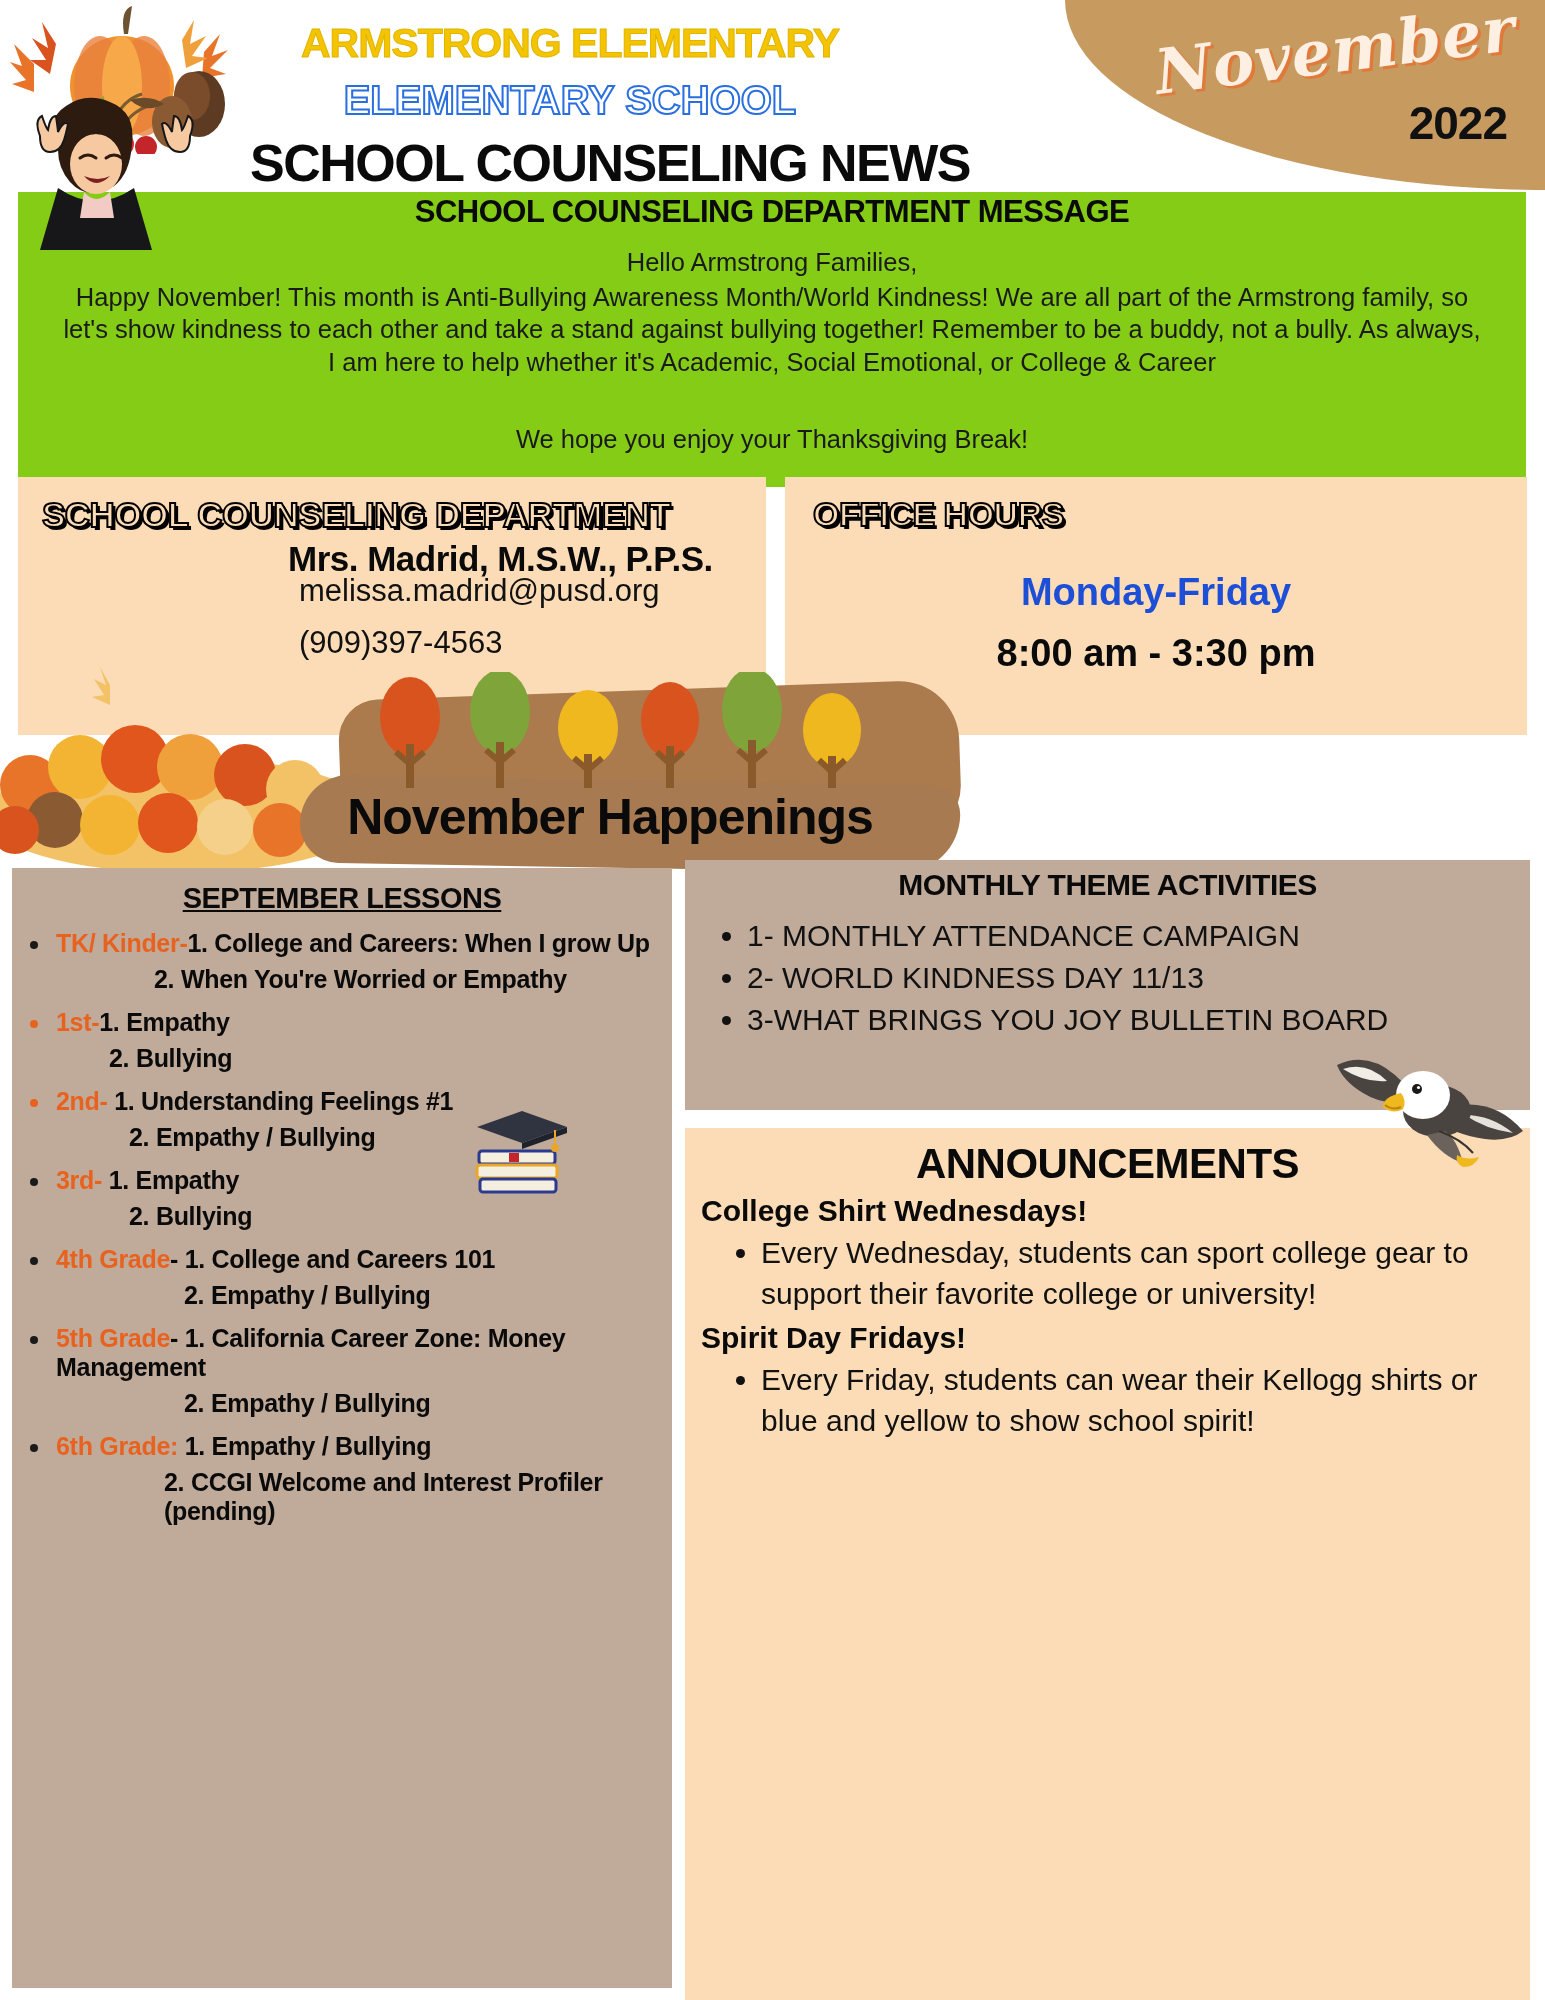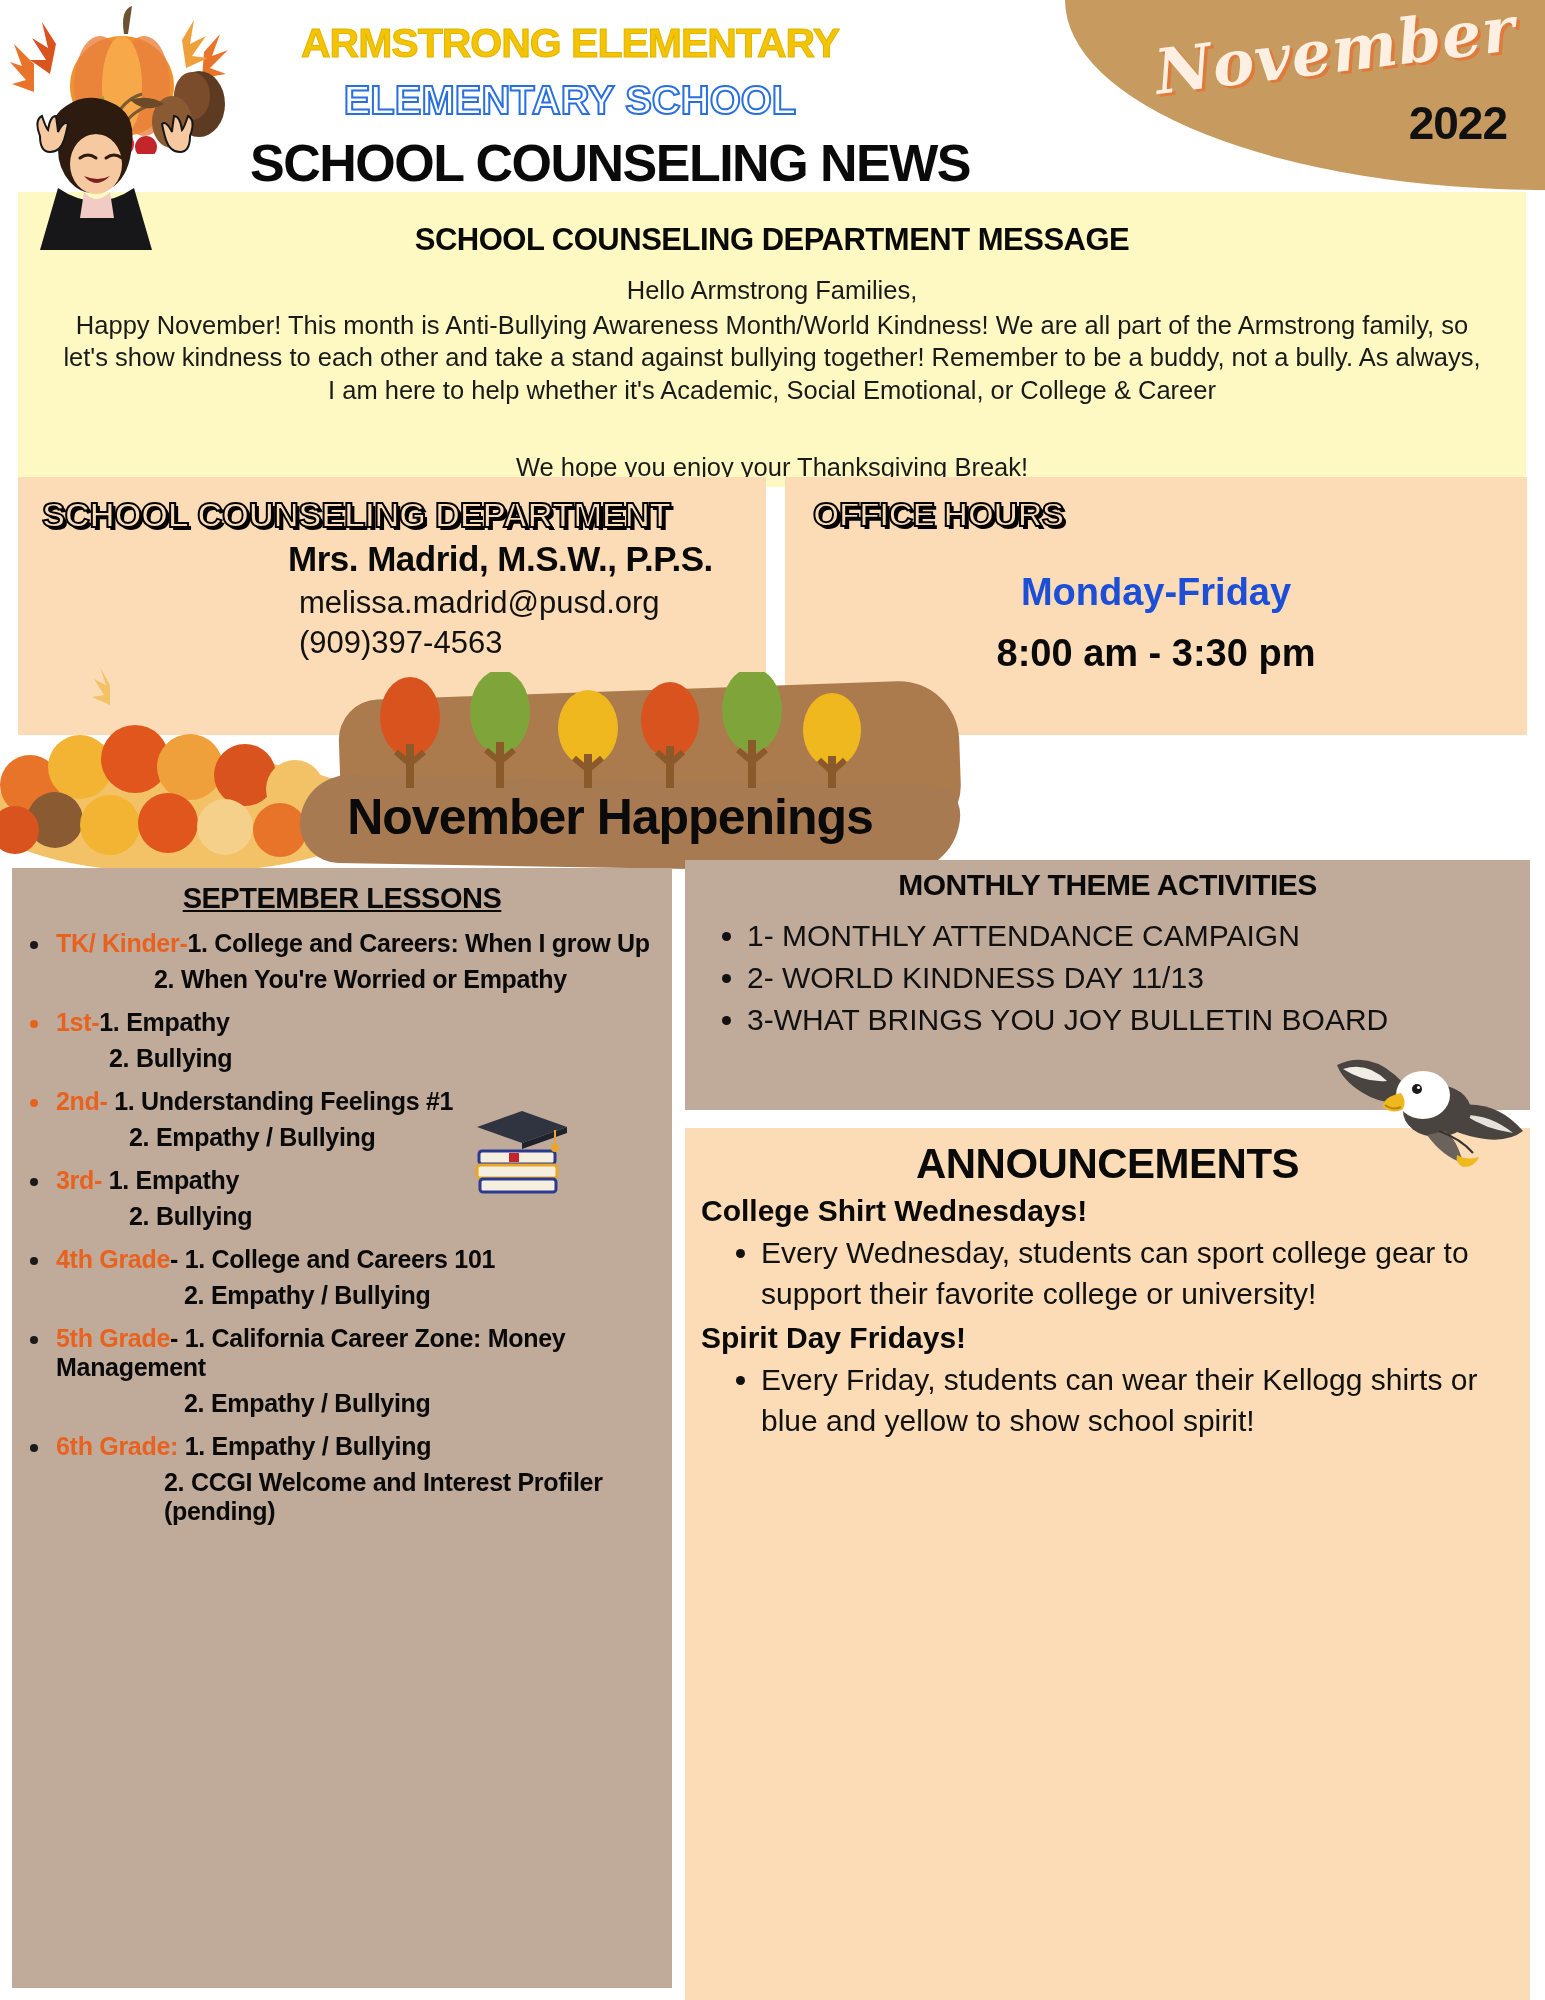--- a/index.html
+++ b/index.html
@@ -56,22 +56,22 @@
     text-align: center;
     font-size: 52px; font-weight: bold; color: #0a0a0a;
     letter-spacing: -1.5px;
     font-stretch: condensed;
   }
 
   
   .msg-panel {
     position: absolute; top: 192px; left: 18px;
     width: 1508px; height: 295px;
-    background: #fef9c3;
-    padding: 30px 40px 0 40px;
+    background: #84cc16;
+    padding: 2px 40px 0 40px;
   }
   .msg-title {
     text-align: center; font-size: 31px; font-weight: bold;
     color: #0a0a0a; letter-spacing: -0.5px; font-stretch: condensed;
   }
   .msg-body {
     text-align: center; font-size: 25.5px; color: #1a1a1a;
     line-height: 1.28; margin-top: 12px;
   }
   .msg-tail { text-align: center; font-size: 25.5px; color: #1a1a1a; margin-top: 46px; }
@@ -88,21 +88,21 @@
     -webkit-text-stroke: 2px #000;
     text-shadow: 3px 3px 0 #000;
     letter-spacing: -0.5px; font-stretch: condensed;
   }
   .dept-name {
     position: absolute; top: 62px; left: 270px;
     font-size: 35px; font-weight: bold; color: #0a0a0a;
     letter-spacing: -0.5px;
   }
   .dept-email {
-    position: absolute; top: 108px; left: 281px;
+    position: absolute; top: 96px; left: 281px;
     font-size: 31px; color: #111;
   }
   .dept-phone {
     position: absolute; top: 148px; left: 281px;
     font-size: 31px; color: #111;
   }
   .counselor-art { position: absolute; left: 18px; top: 80px; width: 220px; height: 190px; }
 
   .hours-panel {
     position: absolute; top: 477px; left: 785px;

